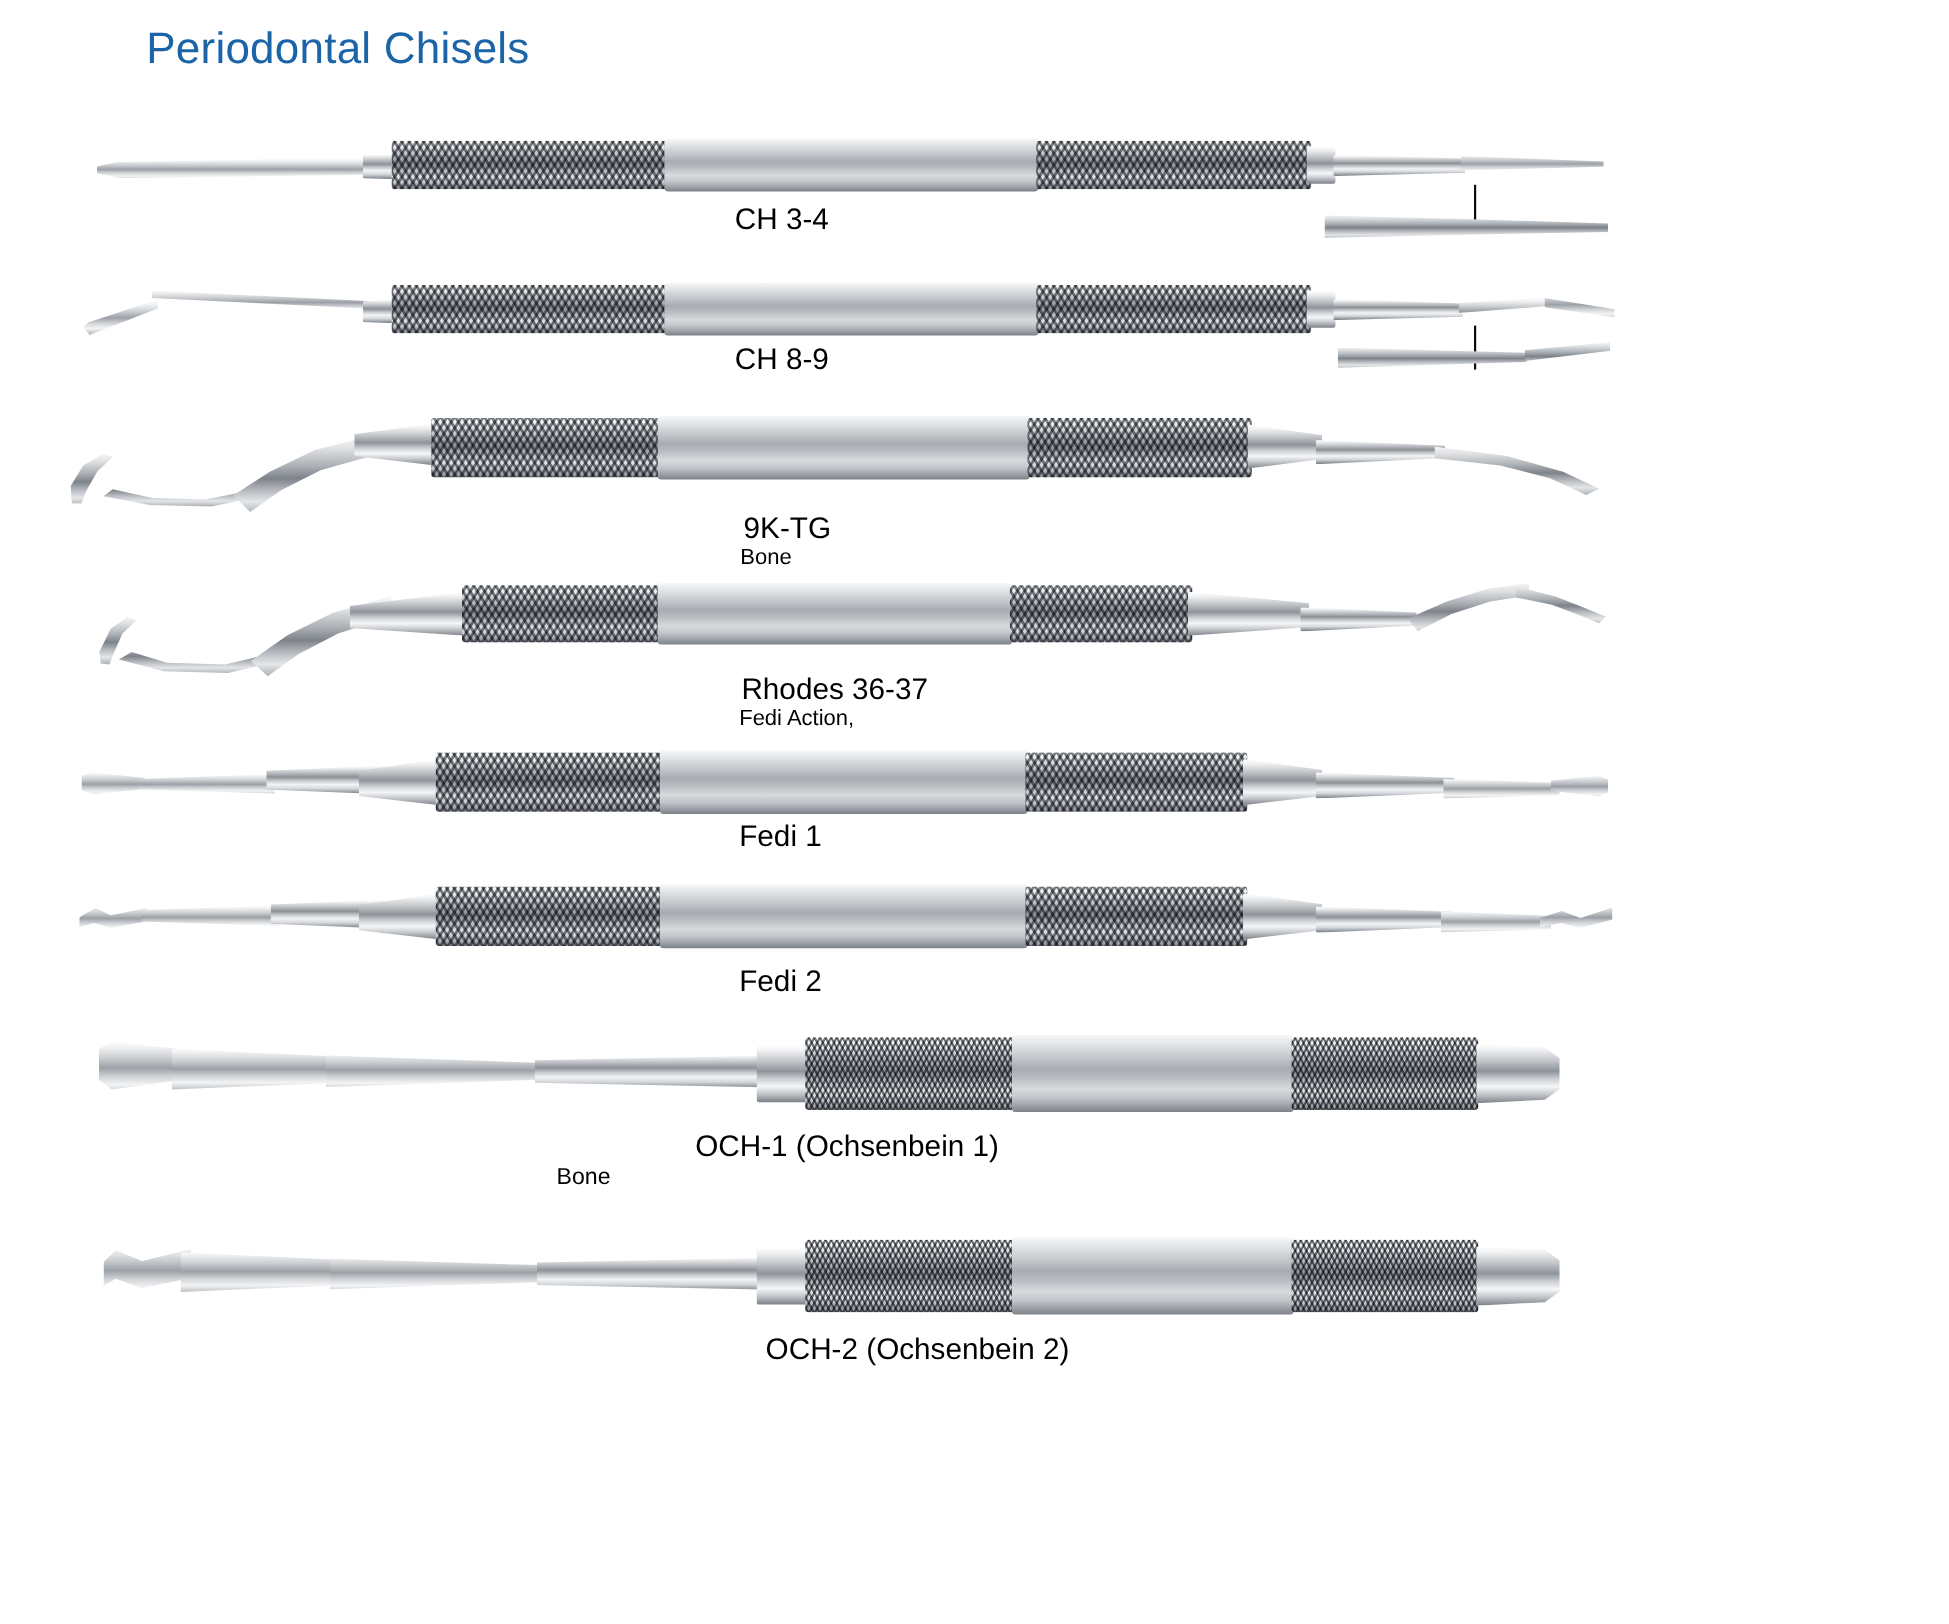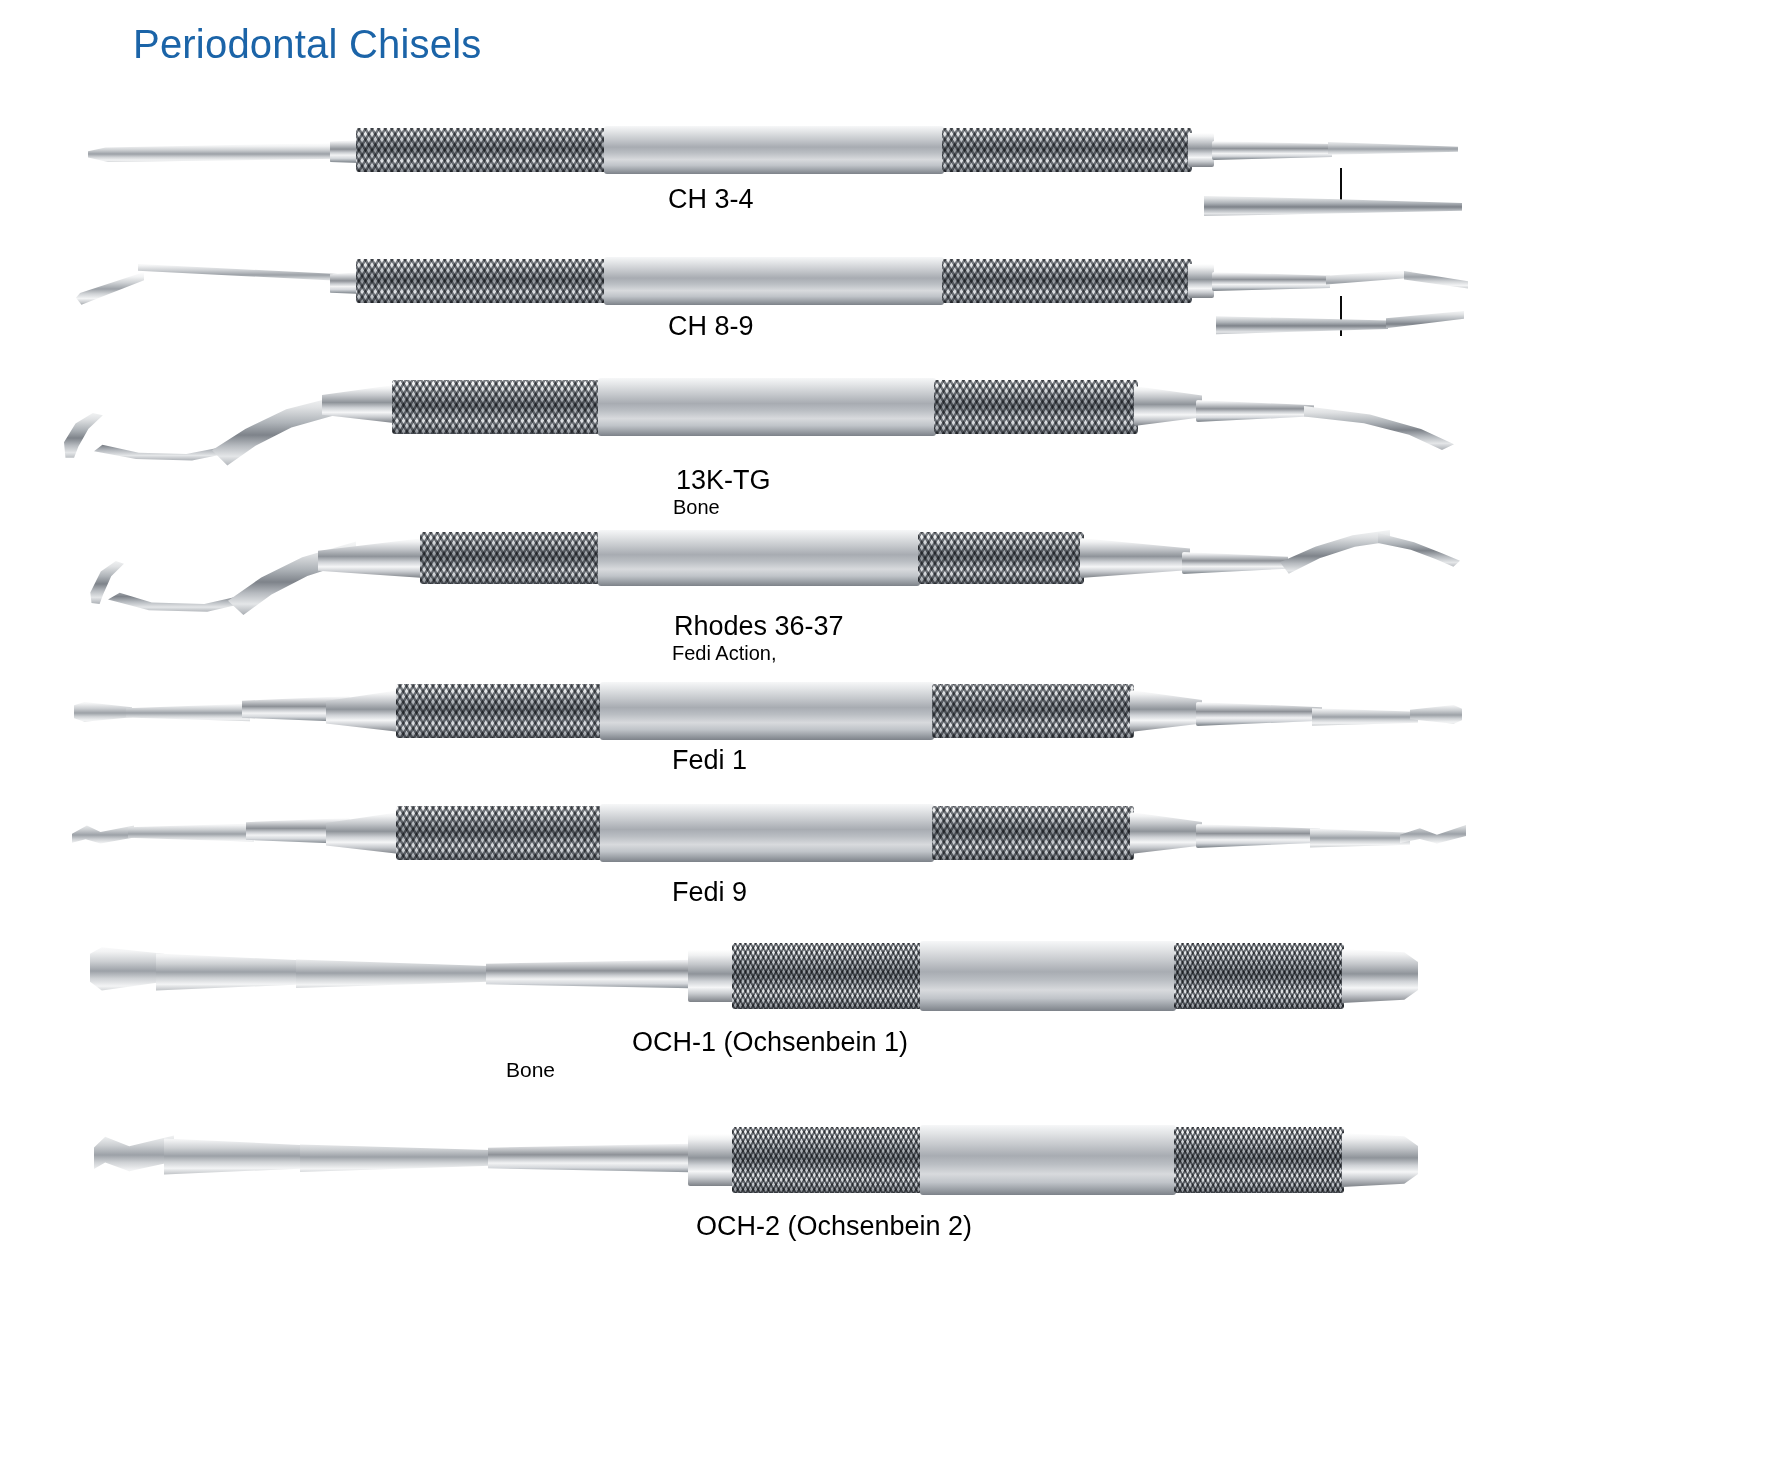--- a/index.html
+++ b/index.html
@@ -225,21 +225,21 @@
     <div class="part knurl" style="left:934px; top:380px; width:204px; height:54px;"></div>
     <div class="part collar" style="left:1134px; top:386px; width:68px; height:40px;
                 clip-path: polygon(0% 0%, 100% 24%, 100% 78%, 0% 100%);"></div>
 
     <div class="part rod" style="left:1196px; top:400px; width:118px; height:22px;
                 clip-path: polygon(0% 0%, 100% 24%, 100% 74%, 0% 100%);"></div>
     <div class="part blade-dark" style="left:1304px; top:404px; width:150px; height:48px;
                 clip-path: polygon(0% 4%, 44% 22%, 78% 52%, 100% 84%, 92% 96%, 70% 64%, 40% 40%, 0% 26%);"></div>
 
     <div class="label-block" style="left:676px; top:466px;">
-      <div class="label-main">13K-TG</div>
+      <div class="label-main">9K-TG</div>
       <div class="label-sub" style="margin-left:-3px; margin-top:2px;">Bone</div>
     </div>
   </div>
 
   <div class="instrument-row" style="top:0;">
 
     <div class="part blade-dark" style="left:88px; top:558px; width:58px; height:48px;
                 clip-path: polygon(4% 72%, 22% 28%, 48% 6%, 62% 12%, 40% 38%, 26% 76%, 20% 96%, 6% 94%);"></div>
     <div class="part blade-dark" style="left:108px; top:576px; width:146px; height:38px;
                 clip-path: polygon(0% 62%, 28% 90%, 68% 94%, 100% 66%, 100% 44%, 66% 74%, 30% 70%, 8% 44%);"></div>
@@ -315,21 +315,21 @@
                 clip-path: polygon(0% 0%, 100% 24%, 100% 80%, 0% 100%);"></div>
 
     <div class="part rod" style="left:1196px; top:824px; width:124px; height:24px;
                 clip-path: polygon(0% 0%, 100% 20%, 100% 78%, 0% 100%);"></div>
     <div class="part blade" style="left:1310px; top:826px; width:100px; height:24px;
                 clip-path: polygon(0% 10%, 100% 28%, 100% 78%, 0% 90%);"></div>
     <div class="part blade" style="left:1400px; top:818px; width:66px; height:32px;
                 clip-path: polygon(0% 52%, 30% 32%, 56% 52%, 100% 22%, 100% 56%, 56% 80%, 30% 66%, 0% 78%);"></div>
 
     <div class="label-block" style="left:672px; top:878px;">
-      <div class="label-main">Fedi 9</div>
+      <div class="label-main">Fedi 2</div>
     </div>
   </div>
 
   <div class="instrument-row" style="top:0;">
 
     <div class="part blade" style="left:90px; top:944px; width:74px; height:54px;
                 clip-path: polygon(0% 18%, 16% 6%, 100% 18%, 100% 70%, 16% 86%, 0% 70%);"></div>
     <div class="part blade" style="left:156px; top:950px; width:150px; height:44px;
                 clip-path: polygon(0% 8%, 100% 24%, 100% 78%, 0% 92%);"></div>
 

